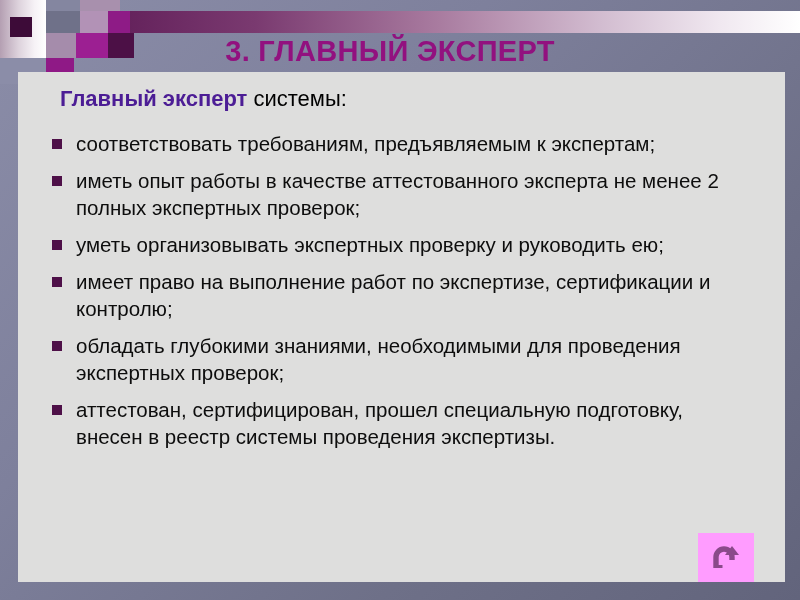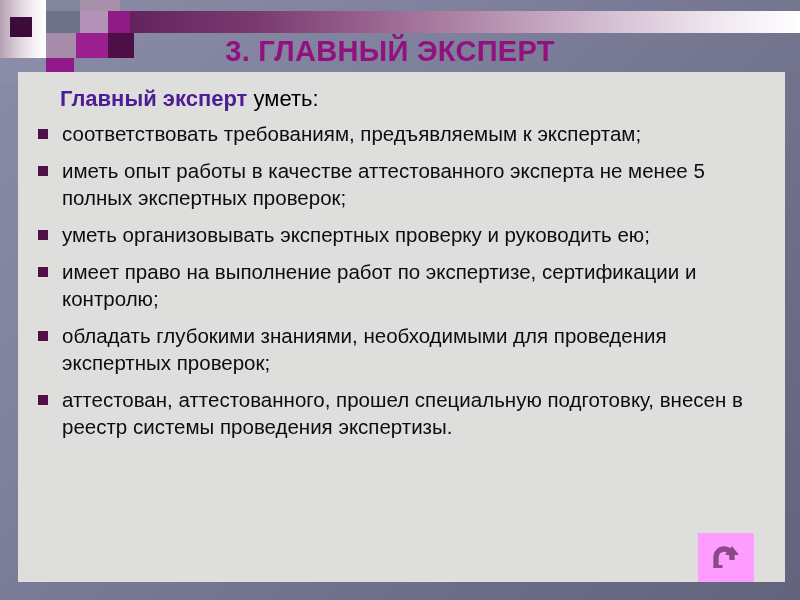--- a/index.html
+++ b/index.html
@@ -119,21 +119,21 @@
     color: #000000;
     margin: 0 0 6px 26px;
   }
   .lead .hl {
     color: #4c1d95;
     font-weight: bold;
   }
 
   ul.bullets {
     list-style: none;
-    margin: 2px;
+    margin: 16px;
     padding: 0;
   }
   ul.bullets li {
     position: relative;
     font-size: 20.5px;
     line-height: 27px;
     color: #0d0d0d;
     padding-left: 26px;
     margin-bottom: 10px;
   }
@@ -180,47 +180,47 @@
   <div class="mosaic m-darkstrip"></div>
   <div class="mosaic m-purple3"></div>
   <div class="mosaic m-darksq"></div>
 
   <div class="title">3. ГЛАВНЫЙ ЭКСПЕРТ</div>
 
   <div class="panel">
     <div class="panel-inner">
 
       <p class="lead">
-        <span class="hl">Главный эксперт</span><span> уметь:</span>
+        <span class="hl">Главный эксперт</span><span> системы:</span>
       </p>
 
       <ul class="bullets">
         <li>
           <span class="sq"></span>
           <span>соответствовать требованиям, предъявляемым к экспертам;</span>
         </li>
         <li>
           <span class="sq"></span>
-          <span>иметь опыт работы в качестве аттестованного эксперта не менее 5 полных экспертных проверок;</span>
+          <span>иметь опыт работы в качестве аттестованного эксперта не менее 2 полных экспертных проверок;</span>
         </li>
         <li>
           <span class="sq"></span>
           <span>уметь организовывать экспертных проверку и руководить ею;</span>
         </li>
         <li>
           <span class="sq"></span>
           <span>имеет право на выполнение работ по экспертизе, сертификации и контролю;</span>
         </li>
         <li>
           <span class="sq"></span>
           <span>обладать глубокими знаниями, необходимыми для проведения экспертных проверок;</span>
         </li>
         <li>
           <span class="sq"></span>
-          <span>аттестован, аттестованного, прошел специальную подготовку, внесен в реестр системы проведения экспертизы.</span>
+          <span>аттестован, сертифицирован, прошел специальную подготовку, внесен в реестр системы проведения экспертизы.</span>
         </li>
       </ul>
 
     </div>
   </div>
 
   <div class="return-btn">
     <span>
       <svg width="34" height="34" viewBox="0 0 34 34">
         <path d="M7 27 L7 16 A8 8 0 0 1 23 16 L23 19" stroke="#8a4a8a" stroke-width="5.4" fill="none" stroke-linecap="butt"></path>

